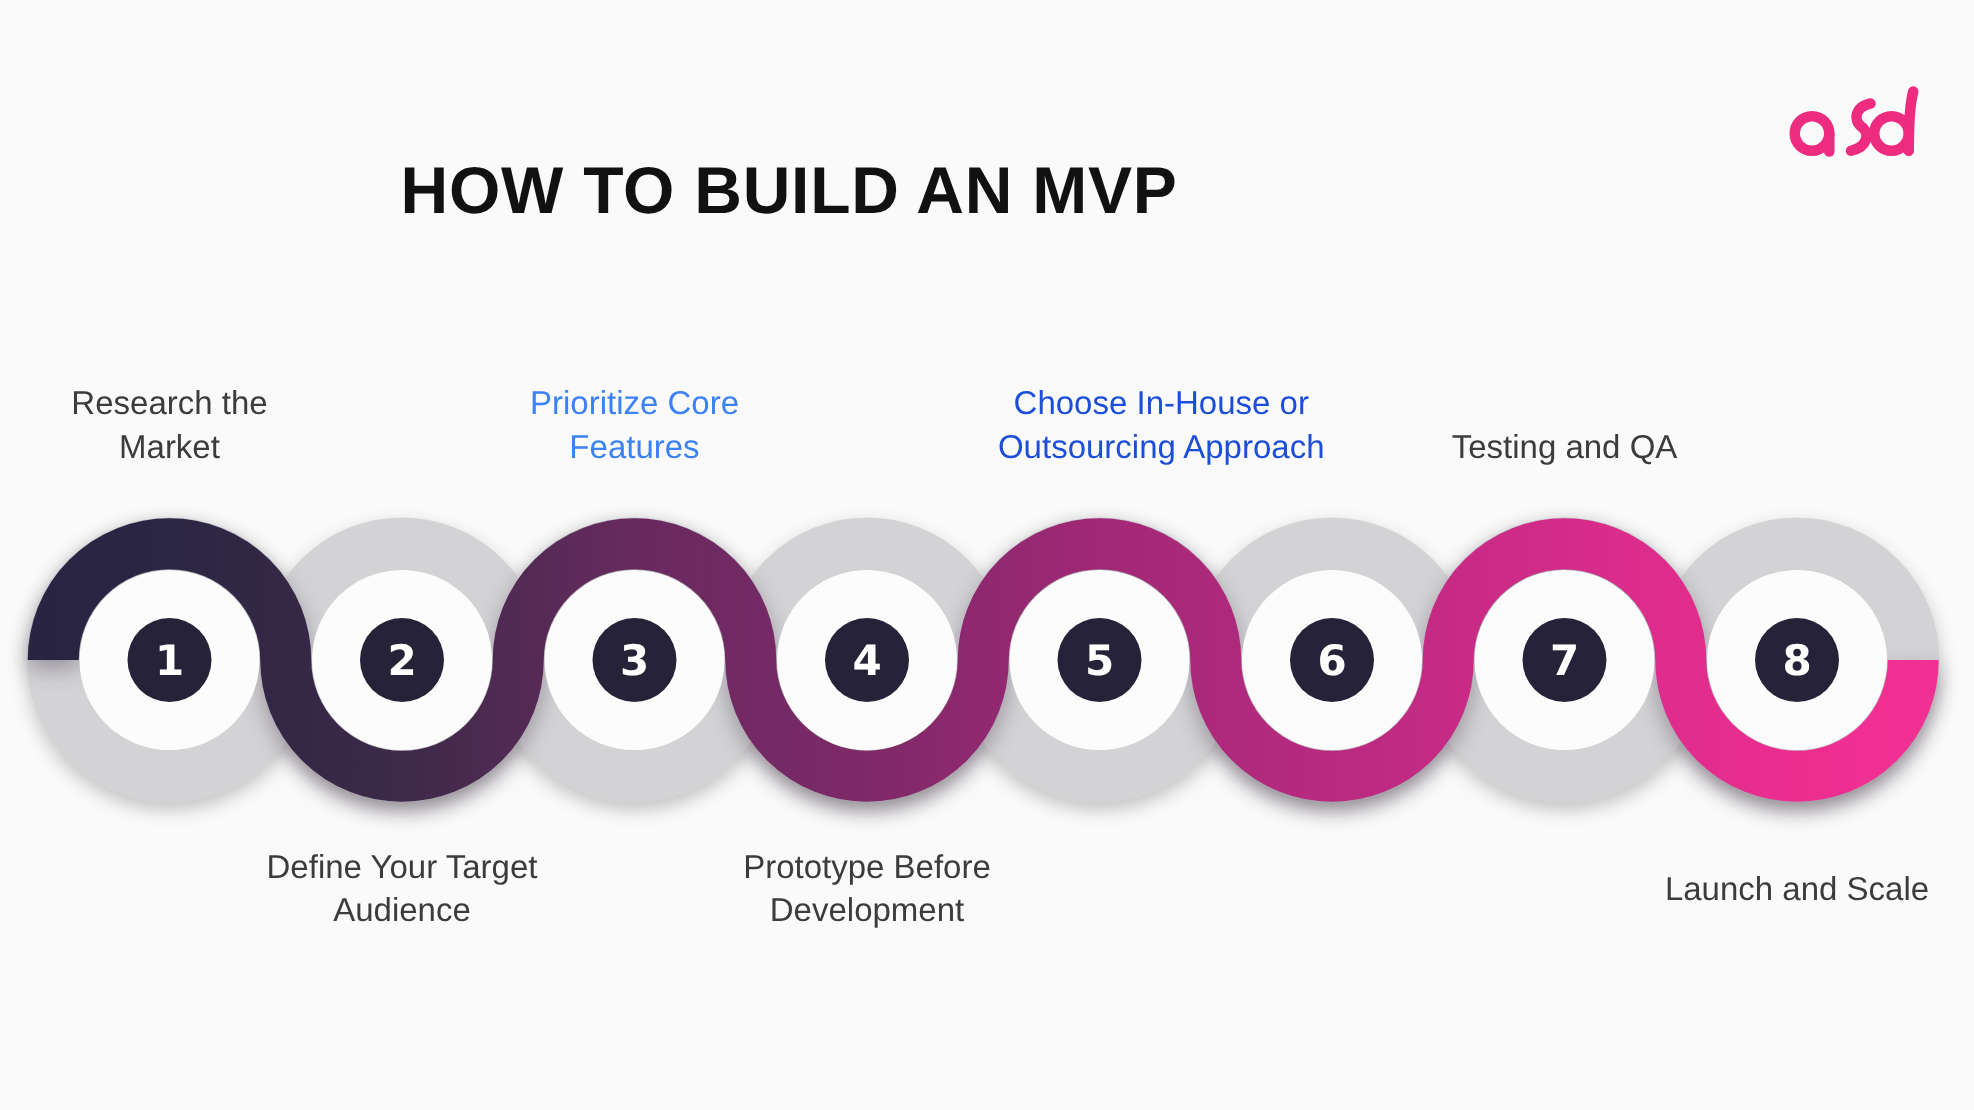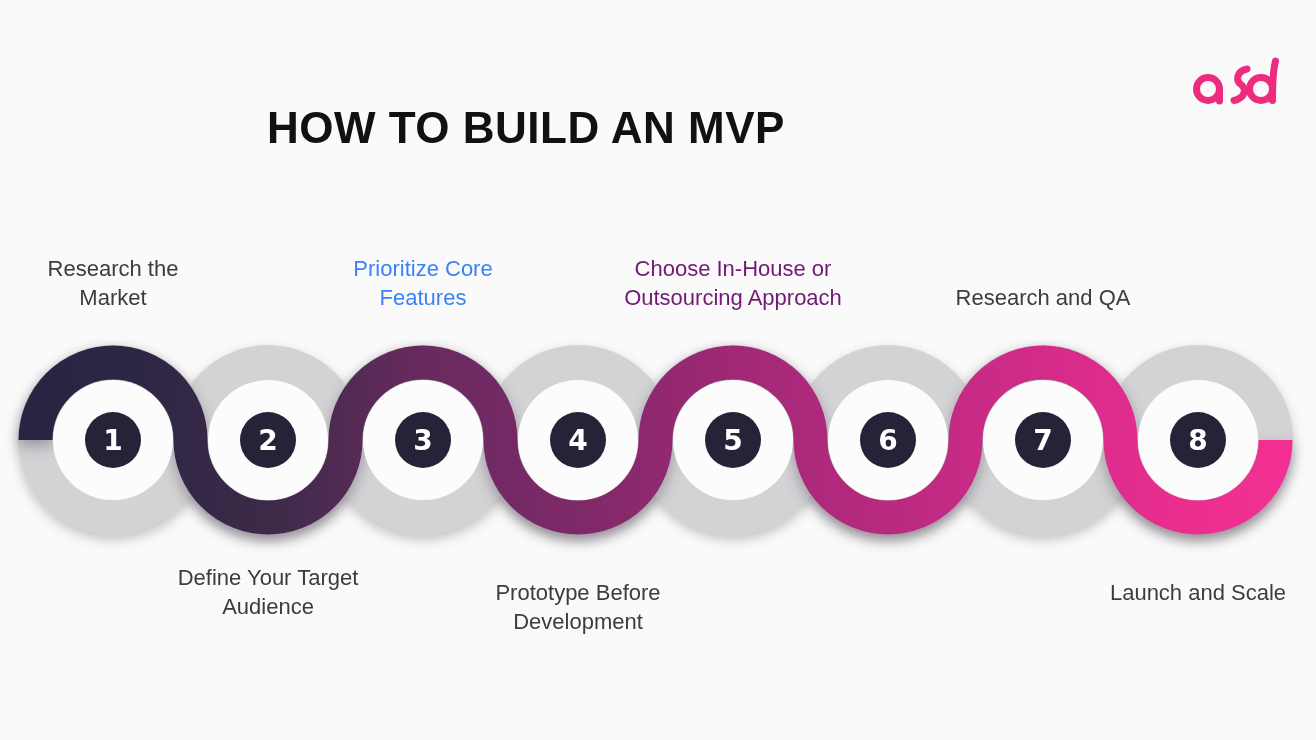--- a/index.html
+++ b/index.html
@@ -66,21 +66,21 @@
     display: flex;
     justify-content: center;
     text-align: center;
     font-size: 22px;
     line-height: 29px;
     color: #3C3C3C;
   }
   .label span { white-space: pre-line; }
   .label.top    { top: 244px; height: 68px; align-items: flex-end; }
   .label.bottom { top: 560px; height: 64px; align-items: center; }
-  .l1 { left: -37px; } .l2 { left: 118px; } .l3 { left: 273px; }  .l4 { left: 428px; margin-top: 15px; }
+  .l1 { left: -37px; } .l2 { left: 118px; } .l3 { left: 273px; }  .l4 { left: 428px; }
   .l5 { left: 583px; } .l6 { left: 738px; } .l7 { left: 893px; }  .l8 { left: 1048px; }
 </style>
 </head>
 <body>
 
 <div class="canvas" style="background: rgb(250, 250, 250);">
 
   <div class="logo" aria-label="asd">
     <svg viewBox="0 0 92 52">
       <circle class="lg" cx="17" cy="33" r="11.5" stroke="#ED2B7F"></circle>
@@ -177,24 +177,24 @@
 Audience</span>
     </div>
   <div class="label top l3" style="color: #3b82f6;">
       <span>Prioritize Core
 Features</span>
     </div>
   <div class="label bottom l4" style="color: rgb(60, 60, 60);">
       <span>Prototype Before
 Development</span>
     </div>
-  <div class="label top l5" style="color: #701a75;">
+  <div class="label top l5" style="color: #1d4ed8; justify-content: flex-end;">
       <span>Choose In-House or
 Outsourcing Approach</span>
     </div>
   <div class="label top l7" style="color: rgb(60, 60, 60);">
-      <span>Research and QA</span>
+      <span>Testing and QA</span>
     </div>
   <div class="label bottom l8" style="color: rgb(60, 60, 60);">
       <span>Launch and Scale</span>
     </div>
 
 </div>
 
 </body></html>

